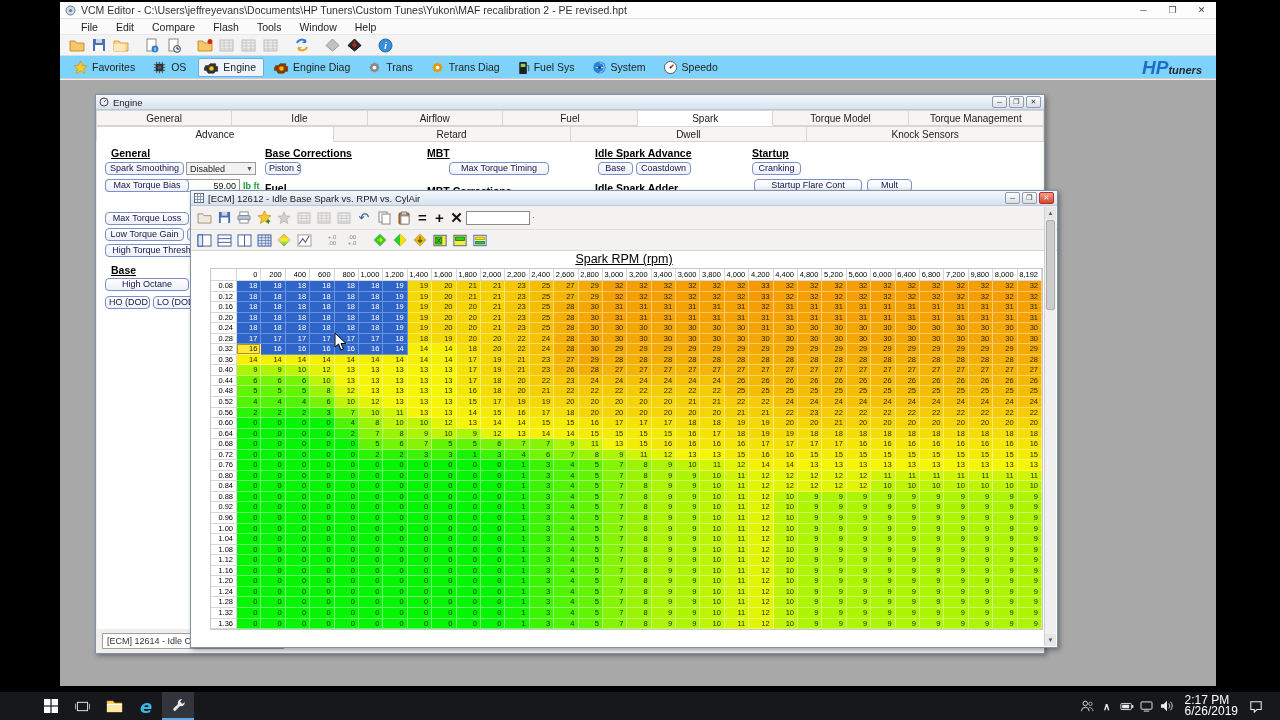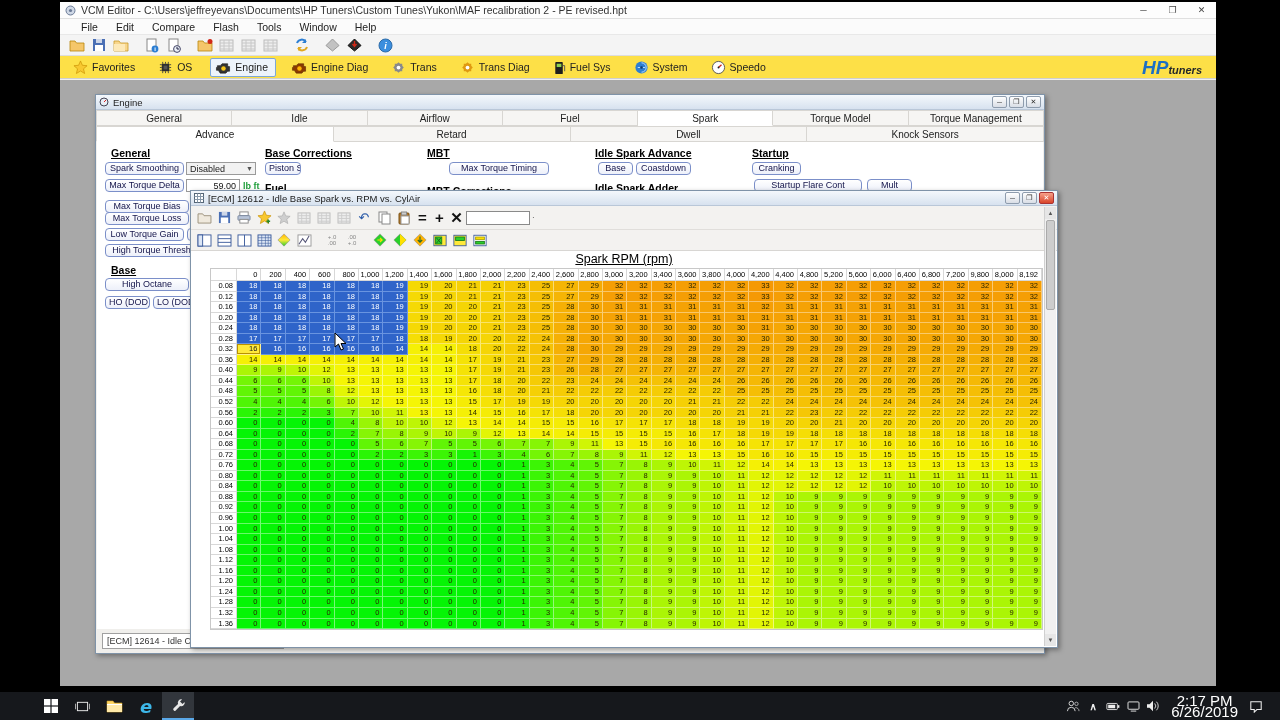--- a/index.html
+++ b/index.html
@@ -10,21 +10,21 @@
   
   .titlebar { height:17px; background:#fdfdfd; display:flex; align-items:center; padding-left:5px; border-bottom:1px solid #e0e0e0; }
   .titlebar .ttext { font-size:10.5px; color:#333; margin-left:5px; flex:1; white-space:nowrap; overflow:hidden; }
   .caption-btns { display:flex; height:100%; }
   .caption-btn { width:29px; height:100%; display:flex; align-items:center; justify-content:center; font-size:9px; color:#444; }
   .menubar { height:15px; background:#fbfbfb; display:flex; align-items:center; padding-left:12px; }
   .menu-item { font-size:10.5px; color:#222; padding:12px 9px; }
   .toolbar { height:22px; background:#f4f4f4; border-top:1px solid #e8e8e8; border-bottom:1px solid #ddd; display:flex; align-items:center; padding-left:7px; gap:3px; }
   .tbi { width:19px; height:18px; display:flex; align-items:center; justify-content:center; }
   .tbsep { width:6px; }
-  .ribbon { height:23px; background:#fde047; border-bottom:1px solid #cfcfcf; display:flex; align-items:center; padding-left:8px; gap:10px; position:relative; }
+  .ribbon { height:23px; background:#7dd3fc; border-bottom:1px solid #cfcfcf; display:flex; align-items:center; padding-left:8px; gap:4px; position:relative; }
   .rib-item { display:flex; align-items:center; gap:4px; padding:1px 7px 1px 4px; font-size:10.5px; color:#222; border:1px solid transparent; border-radius:2px; }
   .rib-item.active { border-color:#7da7d8; background:#eef4fb; }
   .logo { position:absolute; right:14px; top:1px; font-style:italic; }
   .logo .hp { color:#1b6fc4; font-weight:bold; font-size:19px; }
   .logo .tun { color:#23272b; font-weight:bold; font-size:11px; }
 
   
   .mdi { position:absolute; left:0; right:0; top:78px; bottom:0; background:#a8a8a8; overflow:hidden; }
   .child-win { position:absolute; border:1px solid #7f93a8; background:#f0efec; box-shadow:2px 2px 5px rgba(0,0,0,.35); }
   .cw-title { height:15px; background:linear-gradient(#f4f8fc,#d7e2ef); border-bottom:1px solid #b9c7d8; display:flex; align-items:center; padding:0 3px; }
@@ -72,21 +72,21 @@
   
   .taskbar { position:absolute; left:0; bottom:0; width:1280px; height:28px; background:#16181c; display:flex; align-items:center; }
   .tb-start { width:30px; height:100%; display:flex; align-items:center; justify-content:center; margin-left:36px; }
   .searchbox { width:238px; height:22px; background:#fff; border:1px solid #777; display:flex; align-items:center; padding:0 6px; gap:6px; }
   .searchbox input { border:none; outline:none; flex:1; font-size:10px; color:#333; font-family:"Liberation Sans",sans-serif; background:transparent; }
   .cortana-ring { width:13px; height:13px; border:1.5px solid #555; border-radius:50%; }
   .tb-icon { width:32px; height:100%; display:flex; align-items:center; justify-content:center; }
   .tb-icon.app-active { background:#32363c; border-bottom:2px solid #5aa8e8; }
   .tray { margin-left:auto; display:flex; align-items:center; height:100%; }
   .tray-ic { width:20px; height:100%; display:flex; align-items:center; justify-content:center; color:#eee; font-size:10px; }
-  .clock { color:#fff; font-size:15px; text-align:center; line-height:11.5px; padding:0 8px; }
+  .clock { color:#fff; font-size:12px; text-align:left; line-height:11.5px; padding:0 8px; }
   .edge-e { color:#3db7e8; font-weight:bold; font-style:italic; font-size:18px; font-family:"DejaVu Sans",sans-serif; }
 
   svg { display:block; }
 </style>
 </head>
 <body>
 
 <div id="app">
 
   <div class="titlebar">
@@ -303,21 +303,21 @@
         </div>
 
       <div class="engine-content">
 
         <div class="heading" style="left:14px;top:5px">General</div>
         <div class="hbtn" style="left:8px;top:20px;width:79px">Spark Smoothing</div>
         <div class="combo" style="left:89px;top:20px;width:70px"><span>Disabled</span><span class="arrow">▼</span></div>
         <div class="hbtn" style="left:8px;top:37px;width:79px">Max Torque Delta</div>
         <div class="valbox" style="left:89px;top:37px;width:54px">59.00</div>
         <div class="unit" style="left:146px;top:39px">lb ft</div>
-        <div class="hbtn" style="left:8px;top:58px;width:84px">Max Torque Bias</div>
+        <div class="hbtn" style="left:8px;top:37px;width:84px">Max Torque Bias</div>
         <div class="hbtn" style="left:8px;top:70px;width:84px">Max Torque Loss</div>
         <div class="hbtn" style="left:8px;top:86px;width:79px">Low Torque Gain</div>
         <div class="hbtn left" style="left:90px;top:86px;width:70px">H</div>
         <div class="hbtn" style="left:8px;top:102px;width:93px">High Torque Thresh</div>
         <div class="heading" style="left:14px;top:122px">Base</div>
         <div class="hbtn" style="left:8px;top:136px;width:84px">High Octane</div>
         <div class="hbtn" style="left:8px;top:154px;width:45px">HO (DOD)</div>
         <div class="hbtn" style="left:56px;top:154px;width:45px">LO (DOD)</div>
 
         <div class="heading" style="left:168px;top:5px">Base Corrections</div>

